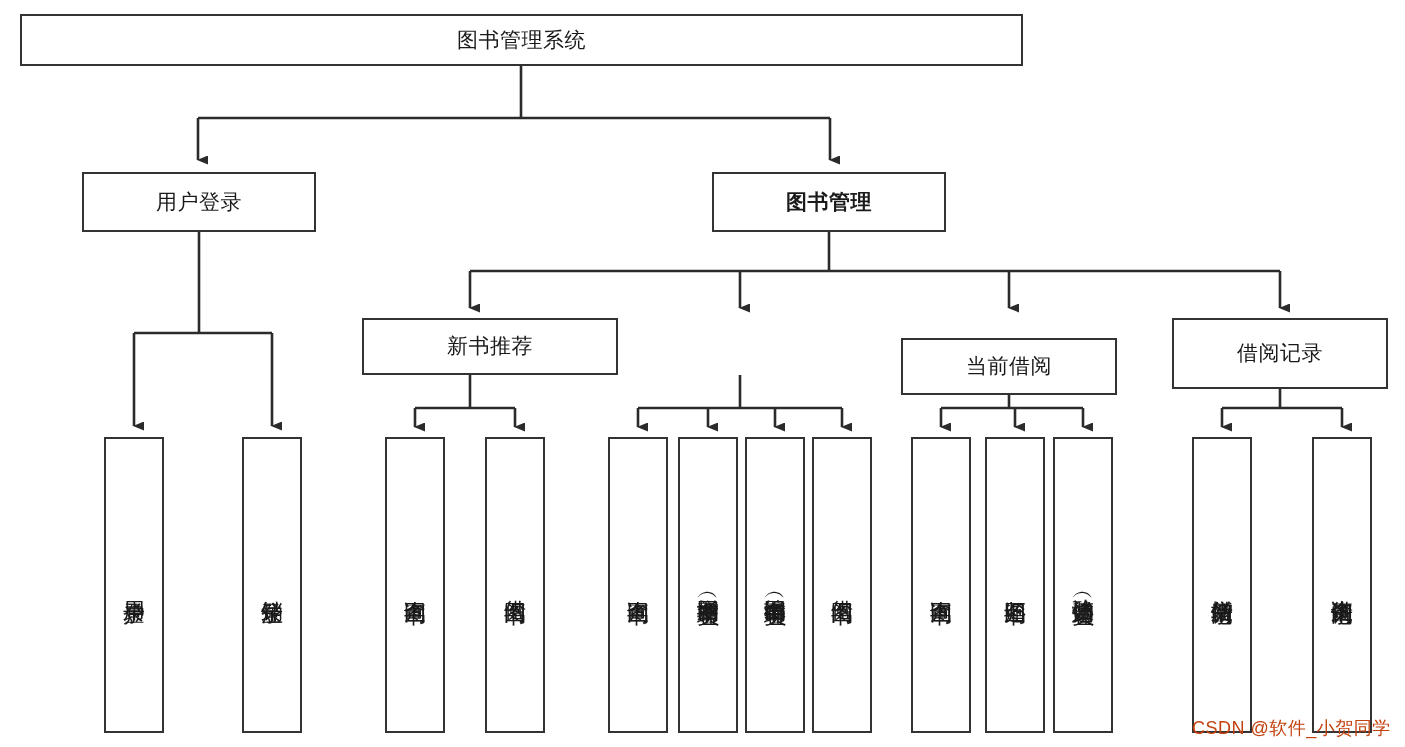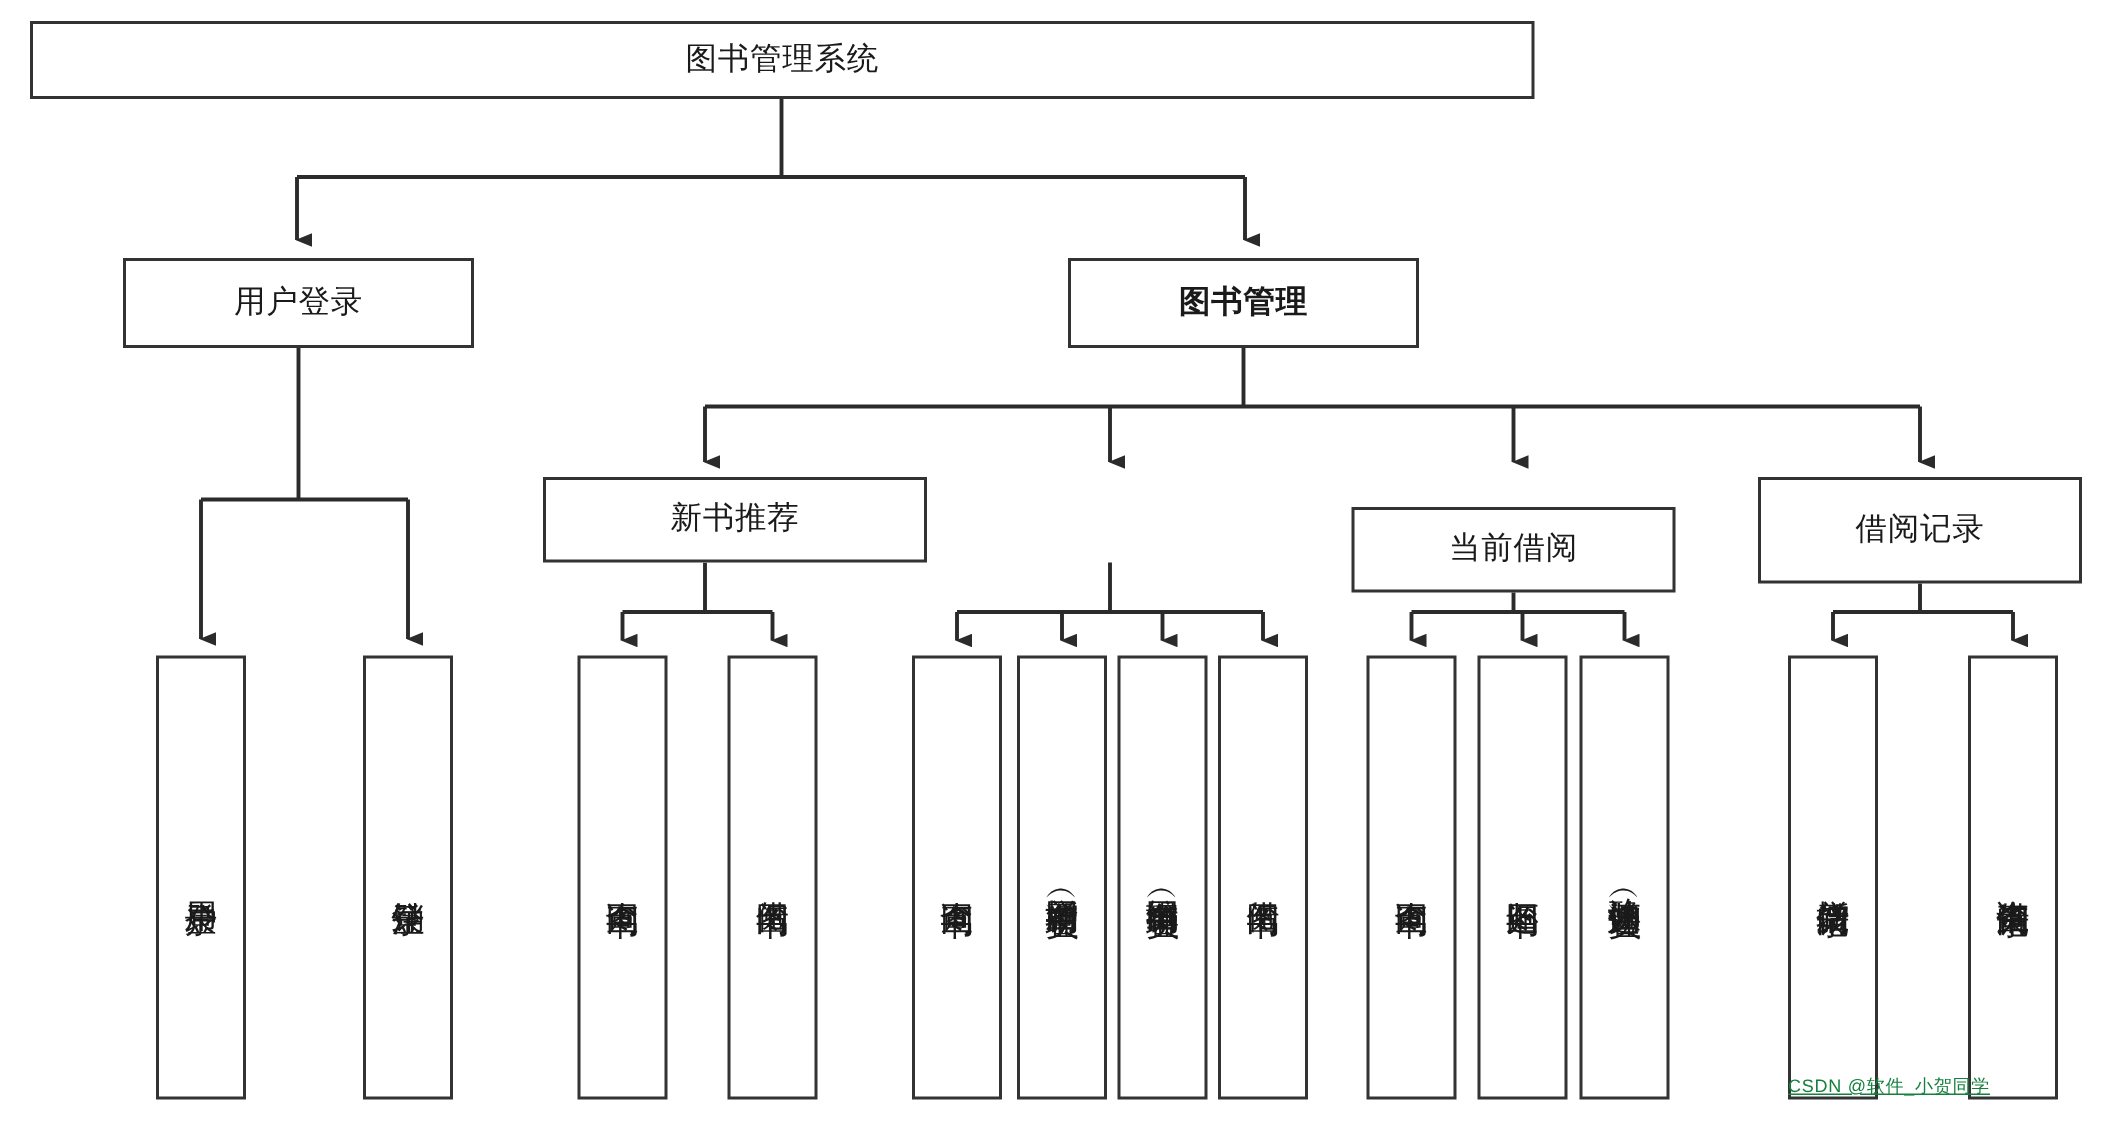--- a/index.html
+++ b/index.html
@@ -52,26 +52,25 @@
   .node-box.vertical {
     align-items: flex-start;
     justify-content: center;
     padding-top: 0;
   }
   .node-box.vertical .node-label {
     display: block;
   }
   .watermark {
     position: absolute;
-    color: #15803d;
-    font-size: 12px;
+    color: #c2410c;
+    font-size: 18px;
     white-space: nowrap;
     letter-spacing: 0.5px;
     pointer-events: none;
-    text-decoration: underline;
   }
 </style>
 </head>
 <body>
 
 <div id="stage">
 
   <svg id="diagram-svg" viewBox="0 0 1405 747" xmlns="http://www.w3.org/2000/svg">
     <defs>
       <marker id="arrowhead" markerWidth="9" markerHeight="11" refX="4.5" refY="10" orient="auto" markerUnits="userSpaceOnUse">

